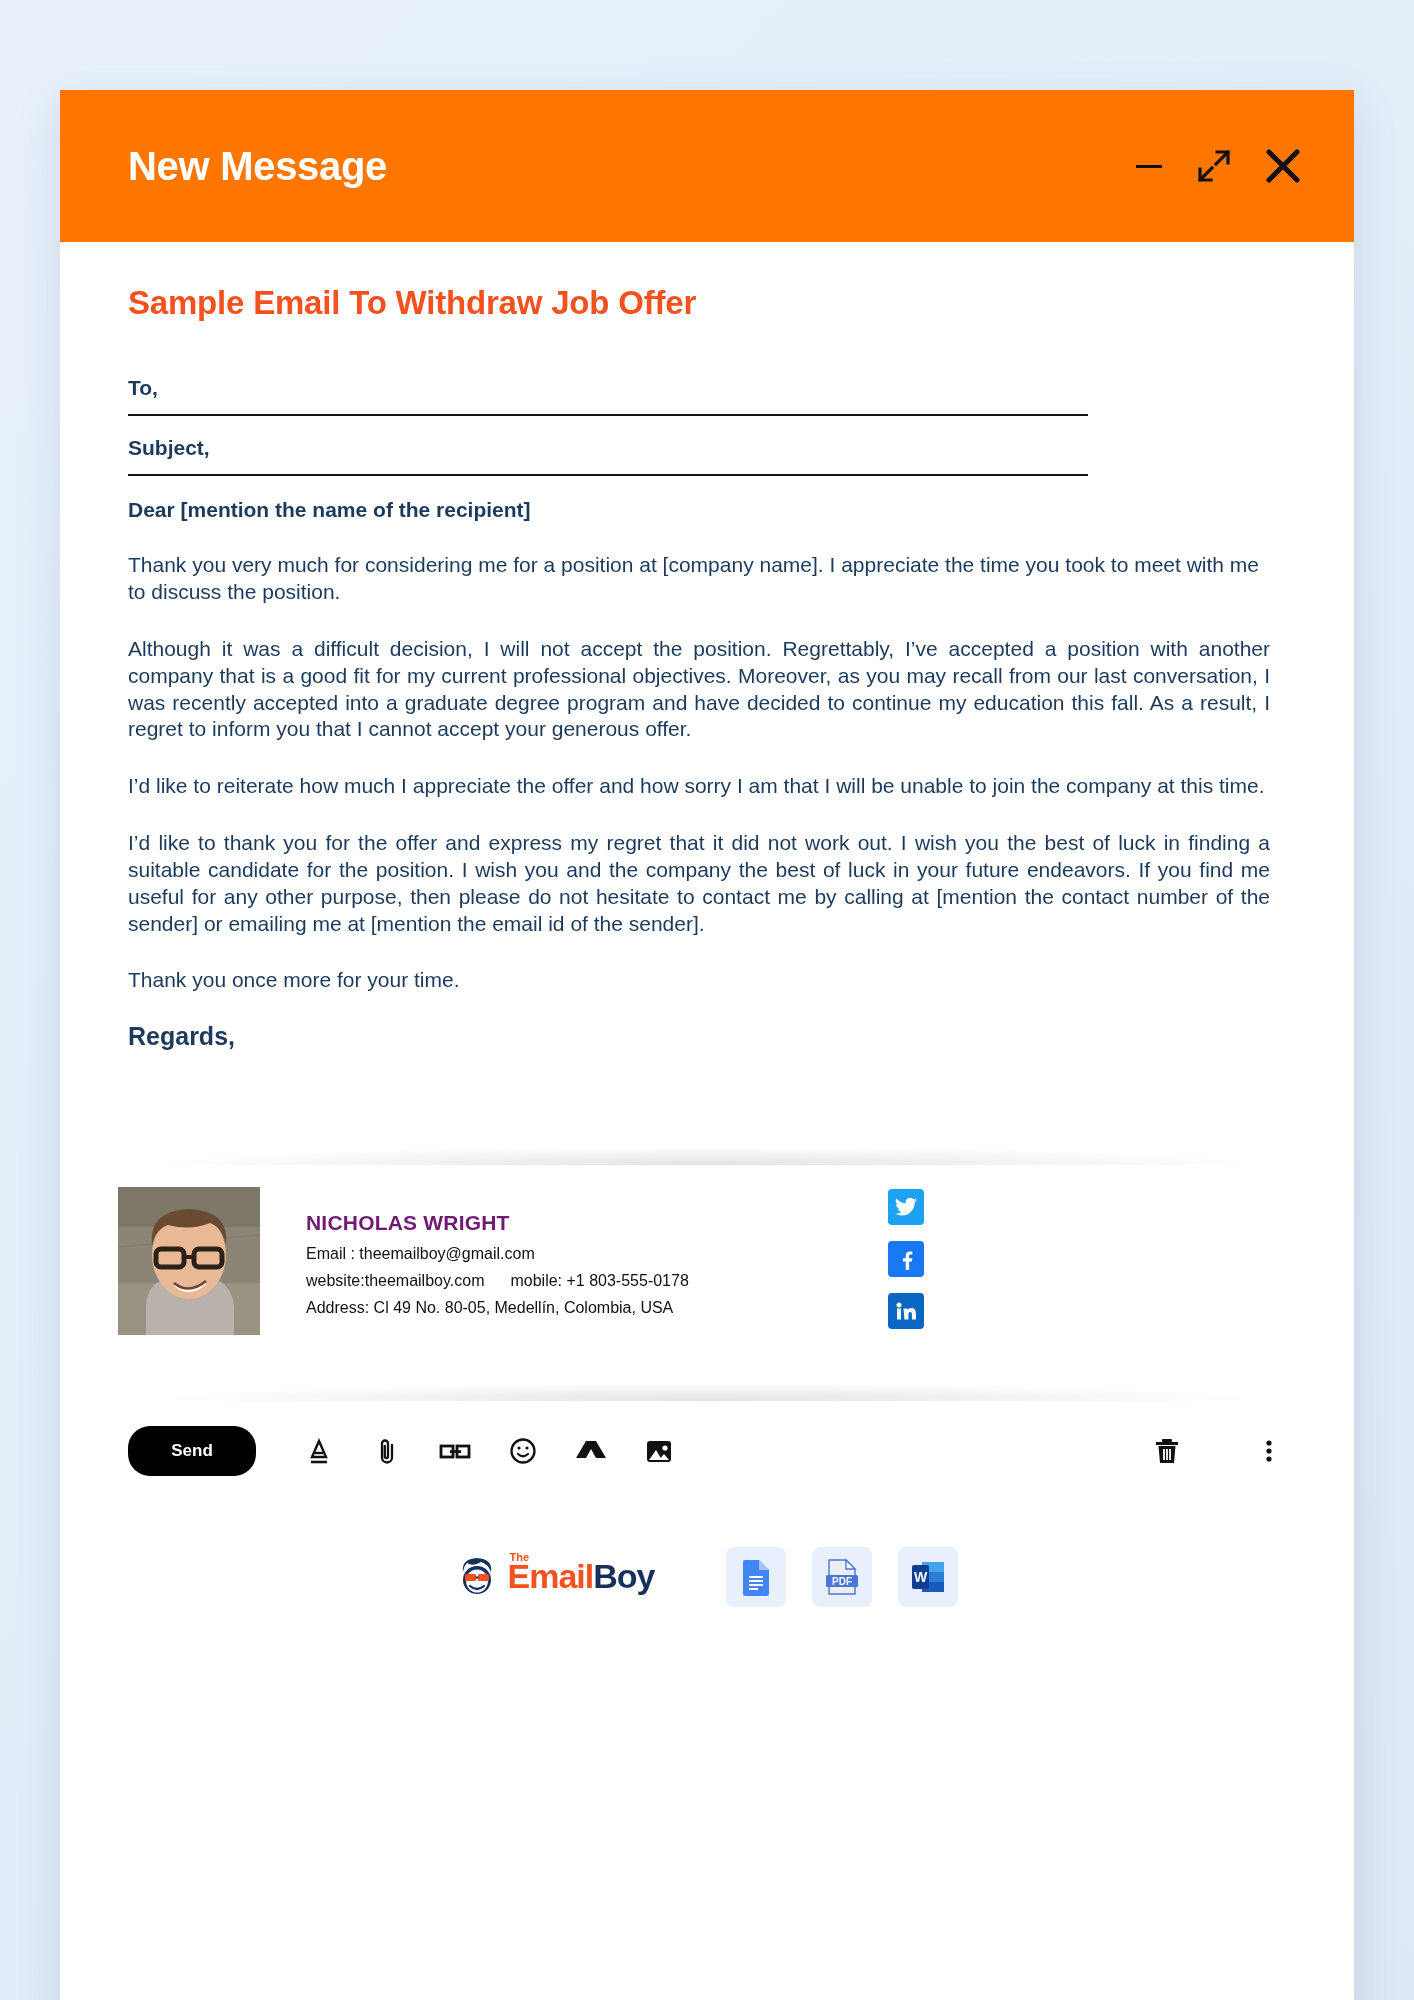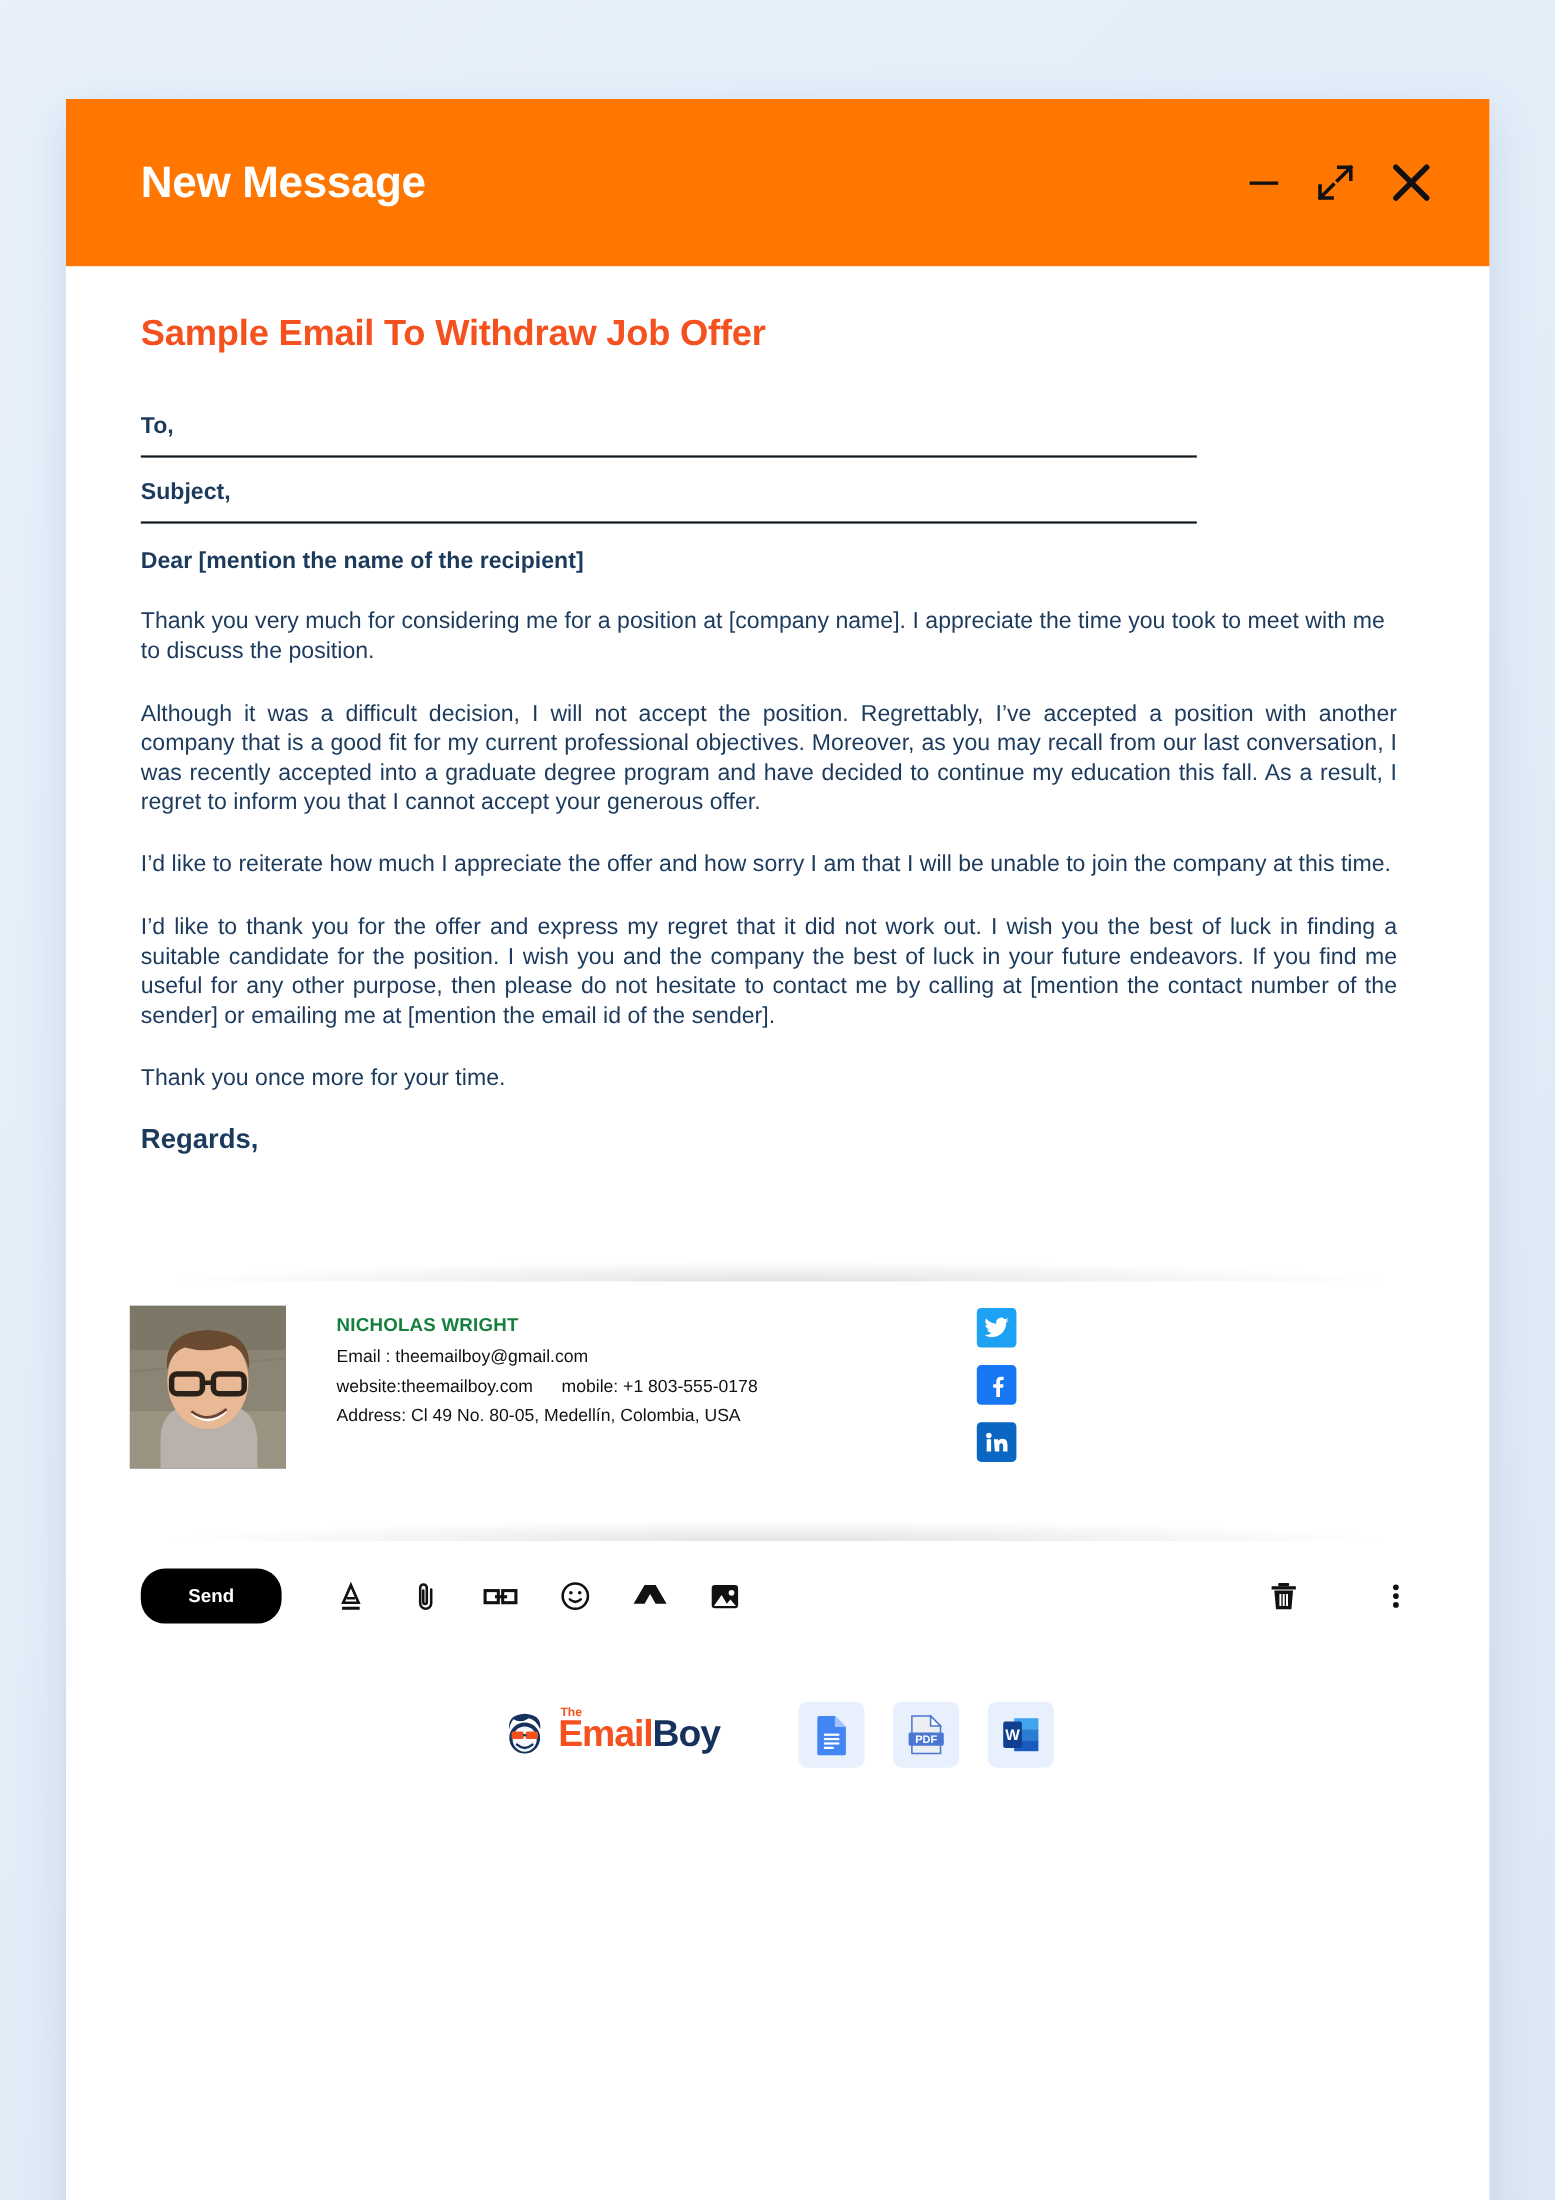--- a/index.html
+++ b/index.html
@@ -118,25 +118,26 @@
     flex: 0 0 142px;
     overflow: hidden;
     background: #6e6a5c;
   }
   #signature-avatar svg { display: block; }
   #signature-details {
     margin-left: 46px;
     padding-top: 8px;
   }
   .sig-name {
-    color: #15803d;
-    font-size: 17px;
+    color: #701a75;
+    font-size: 21px;
     font-weight: bold;
     letter-spacing: 0.2px;
     margin-bottom: 10px;
+    margin-top: 16px;
   }
   .sig-line {
     color: #111111;
     font-size: 16px;
     margin-bottom: 9px;
   }
   .sig-line .gap { display: inline-block; width: 26px; }
 
   #social-icons {
     position: absolute;

